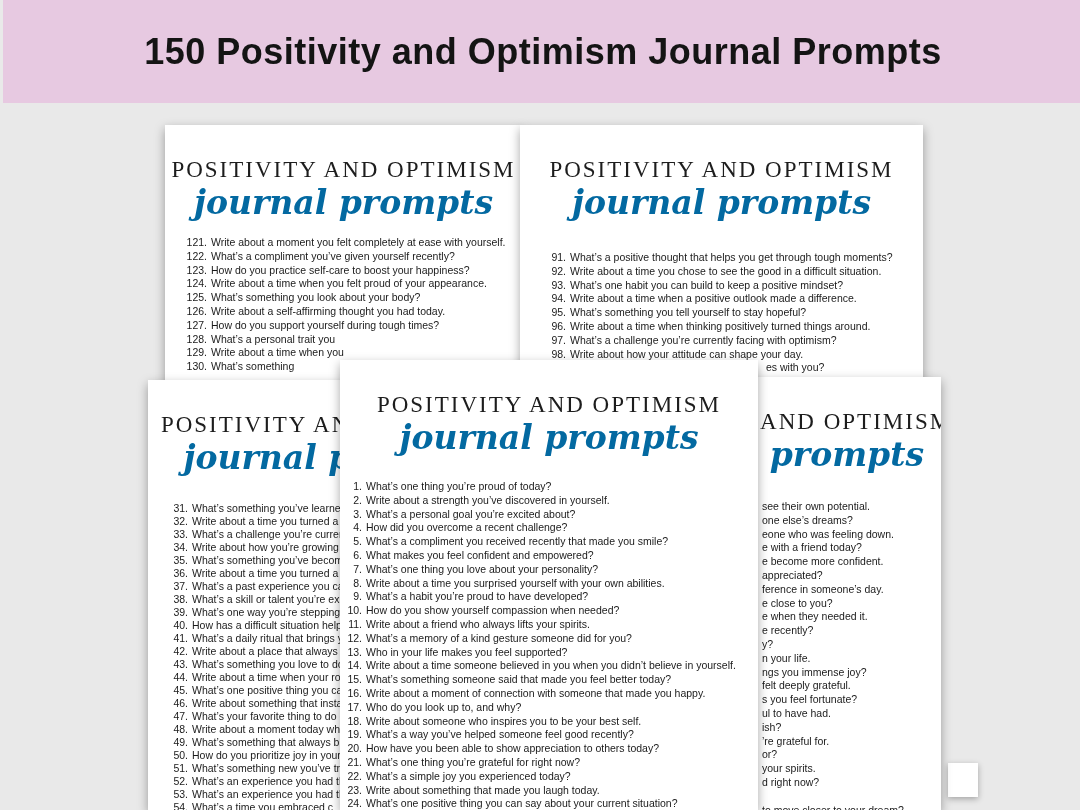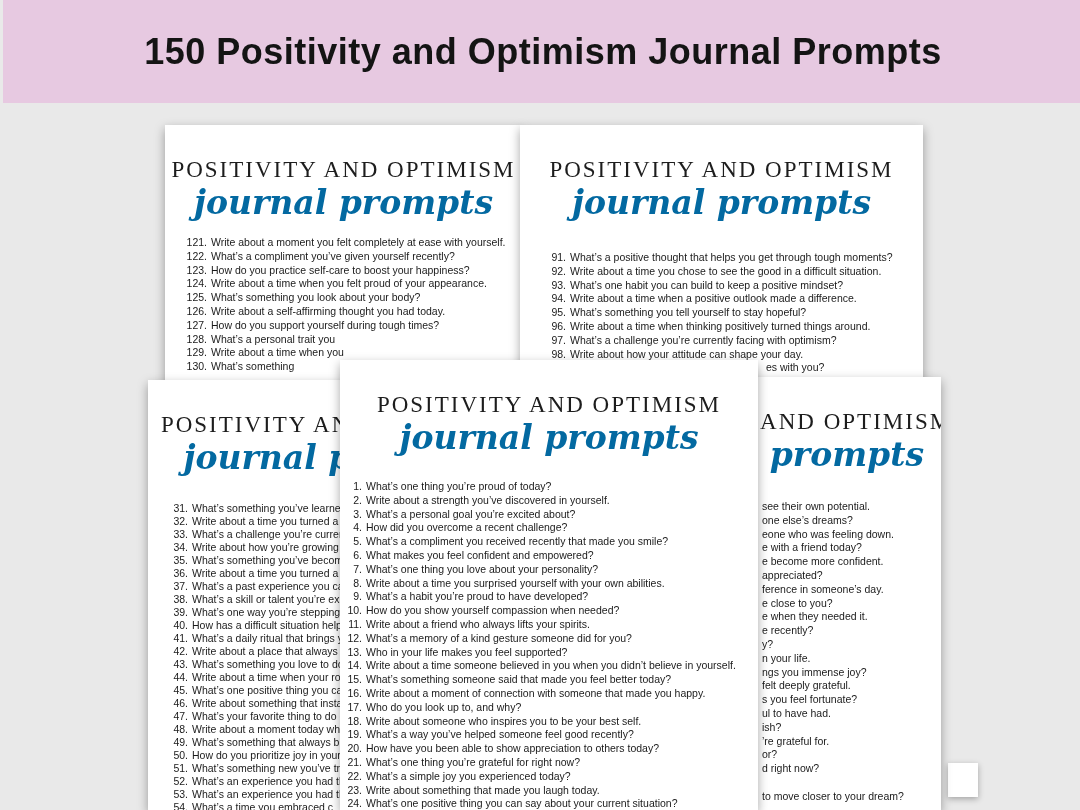--- a/index.html
+++ b/index.html
@@ -161,20 +161,21 @@
       <div class="prompt frag"><span class="num"></span><span class="txt">e recently?</span></div>
       <div class="prompt frag"><span class="num"></span><span class="txt">y?</span></div>
       <div class="prompt frag"><span class="num"></span><span class="txt">n your life.</span></div>
       <div class="prompt frag"><span class="num"></span><span class="txt">ngs you immense joy?</span></div>
       <div class="prompt frag"><span class="num"></span><span class="txt">felt deeply grateful.</span></div>
       <div class="prompt frag"><span class="num"></span><span class="txt">s you feel fortunate?</span></div>
       <div class="prompt frag"><span class="num"></span><span class="txt">ul to have had.</span></div>
       <div class="prompt frag"><span class="num"></span><span class="txt">ish?</span></div>
       <div class="prompt frag"><span class="num"></span><span class="txt">’re grateful for.</span></div>
       <div class="prompt frag"><span class="num"></span><span class="txt">or?</span></div>
+      <div class="prompt frag"><span class="num"></span><span class="txt">your spirits.</span></div>
       <div class="prompt frag"><span class="num"></span><span class="txt">d right now?</span></div>
       <div class="prompt frag"><span class="num"></span><span class="txt"></span></div>
       <div class="prompt frag"><span class="num"></span><span class="txt">to move closer to your dream?</span></div>
     </div>
 </div>
 
 <div class="page page-front">
   <div class="ph">POSITIVITY AND OPTIMISM</div>
   <div class="ps">journal prompts</div>
   <div class="list">

